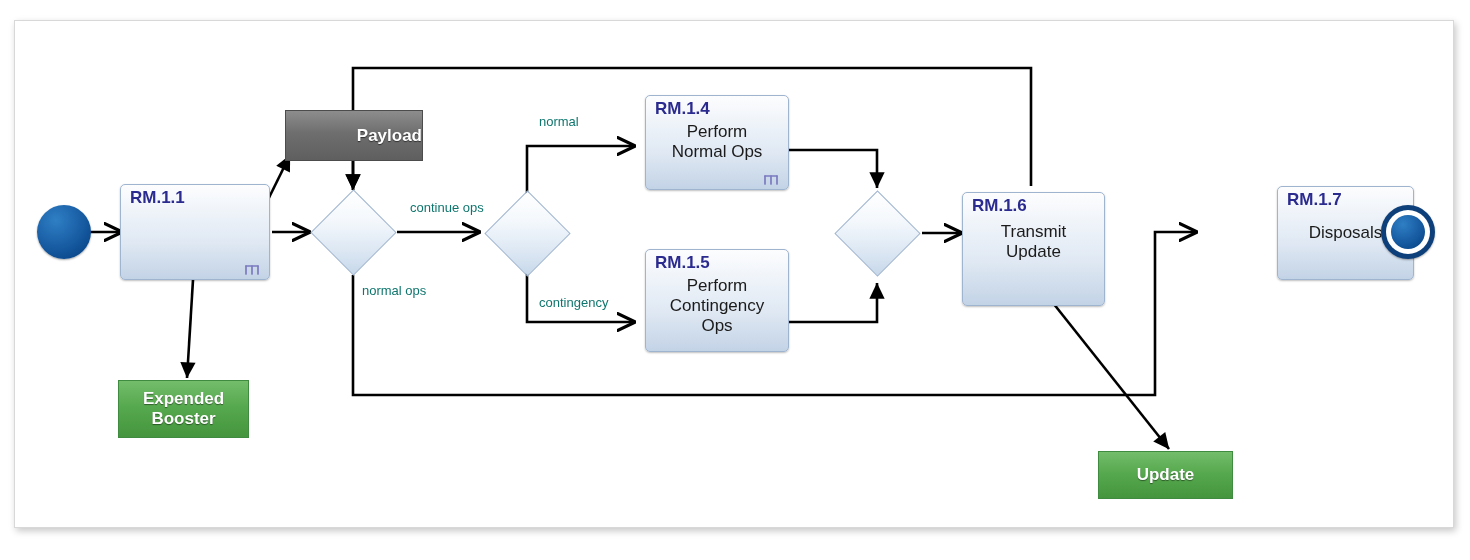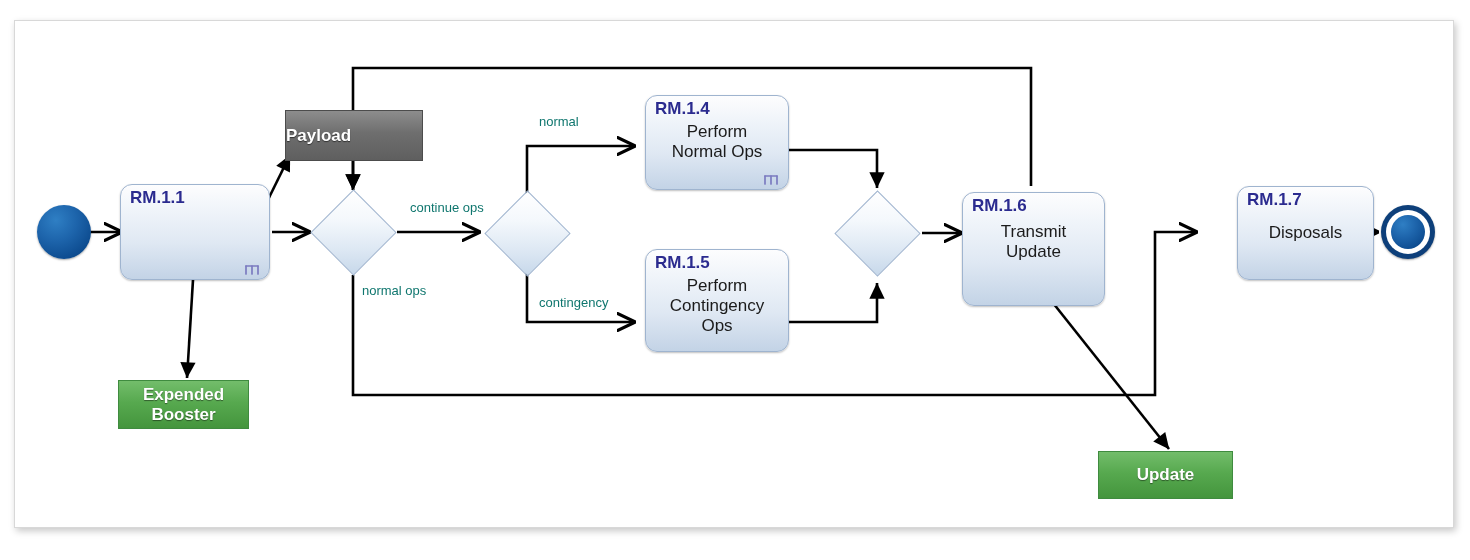--- a/index.html
+++ b/index.html
@@ -10,40 +10,40 @@
     background:#ffffff;border:1px solid #d8d8d8;
     box-shadow:2px 3px 7px rgba(0,0,0,0.22);
     box-sizing:border-box;
   }
   #svg-layer{position:absolute;left:0;top:0;width:1470px;height:560px;pointer-events:none;}
 
   .node{position:absolute;box-sizing:border-box;}
 
   
   .action{
-    border:1px solid #9fb4cf;border-radius:12px;
+    border:1px solid #9fb4cf;border-radius:5px;
     background:linear-gradient(to bottom,#fdfdfe 0%,#eef3f9 30%,#dfe8f3 62%,#c3d3e6 100%);
     box-shadow:0 1px 2px rgba(0,0,0,0.25);
   }
   .action .tag{
     position:absolute;left:9px;top:3px;
     color:#2b2b8f;font-weight:bold;font-size:17px;letter-spacing:0px;
   }
   .action .body{
     position:absolute;left:0;right:0;
     text-align:center;color:#1b1b1b;font-size:17px;line-height:20px;
   }
   .rake{position:absolute;right:9px;bottom:4px;width:16px;height:14px;}
 
   
   .objnode-gray{
     border:1px solid #4c4c4c;
     background:linear-gradient(to bottom,#8d8d8d 0%,#6e6e6e 45%,#5f5f5f 100%);
     color:#ffffff;font-weight:bold;font-size:17px;
-    display:flex;align-items:center;justify-content:flex-start;
+    display:flex;align-items:center;justify-content:flex-end;
     text-shadow:0 1px 1px rgba(0,0,0,0.55);
   }
   
   .objnode-green{
     border:1px solid #3f8b3f;
     background:linear-gradient(to bottom,#73bd6b 0%,#57a94f 45%,#44953d 100%);
     color:#ffffff;font-weight:bold;font-size:17px;line-height:20px;
     display:flex;align-items:center;justify-content:center;text-align:center;
     text-shadow:0 1px 1px rgba(0,0,0,0.45);
   }
@@ -137,21 +137,21 @@
         <path d="M14,13 L14,5"></path>
         <path d="M2,5 L14,5"></path>
     </g>
   </svg>
 </div>
 
 <div class="node objnode-gray" style="left:285px;top:110px;width:138px;height:51px;">
   <span>Payload</span>
 </div>
 
-<div class="node objnode-green" style="left:118px;top:380px;width:131px;height:49px;flex-direction:column;">
+<div class="node objnode-green" style="left:118px;top:380px;width:131px;height:58px;flex-direction:column;">
   <span>Expended</span>
   <span>Booster</span>
 </div>
 
 <div class="diamond" style="left:323px;top:202px;width:61px;height:61px;">
   <div class="inner"></div>
 </div>
 
 <div class="diamond" style="left:497px;top:203px;width:61px;height:61px;">
   <div class="inner"></div>
@@ -187,21 +187,21 @@
 </div>
 
 <div class="node action" style="left:962px;top:192px;width:143px;height:114px;">
   <div class="tag">RM.1.6</div>
   <div class="body" style="top:29px;">
     <div>Transmit</div>
     <div>Update</div>
   </div>
 </div>
 
-<div class="node action" style="left:1237px;top:186px;width:137px;height:94px;">
+<div class="node action" style="left:1277px;top:186px;width:137px;height:94px;">
   <div class="tag">RM.1.7</div>
   <div class="body" style="top:36px;">
     <div>Disposals</div>
   </div>
 </div>
 
 <div class="node objnode-green" style="left:1098px;top:451px;width:135px;height:48px;">
   <span>Update</span>
 </div>
 

